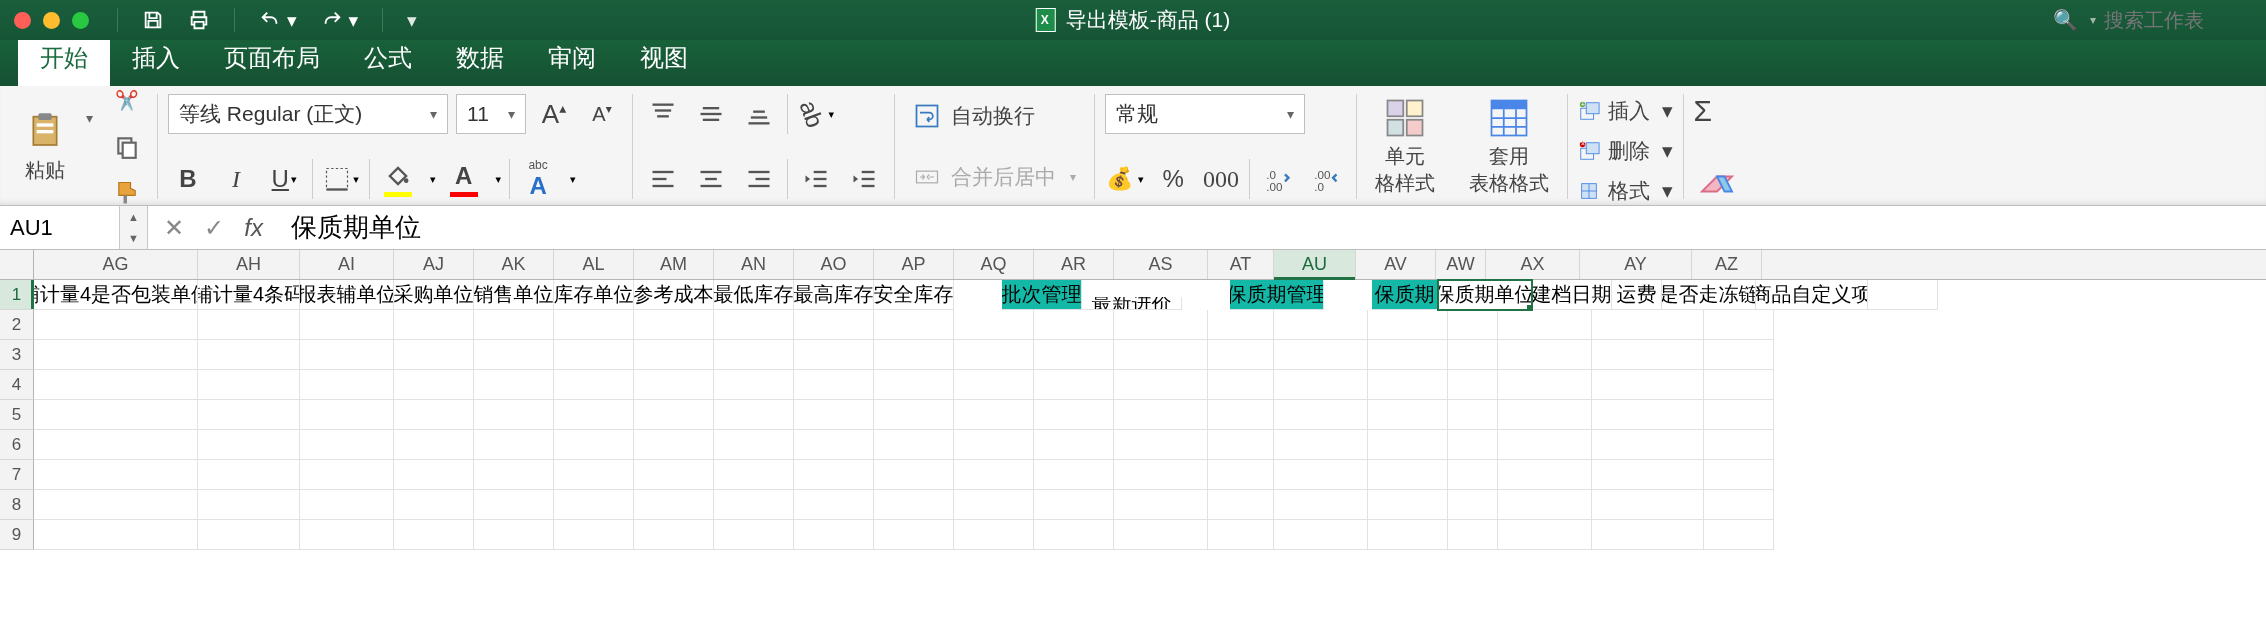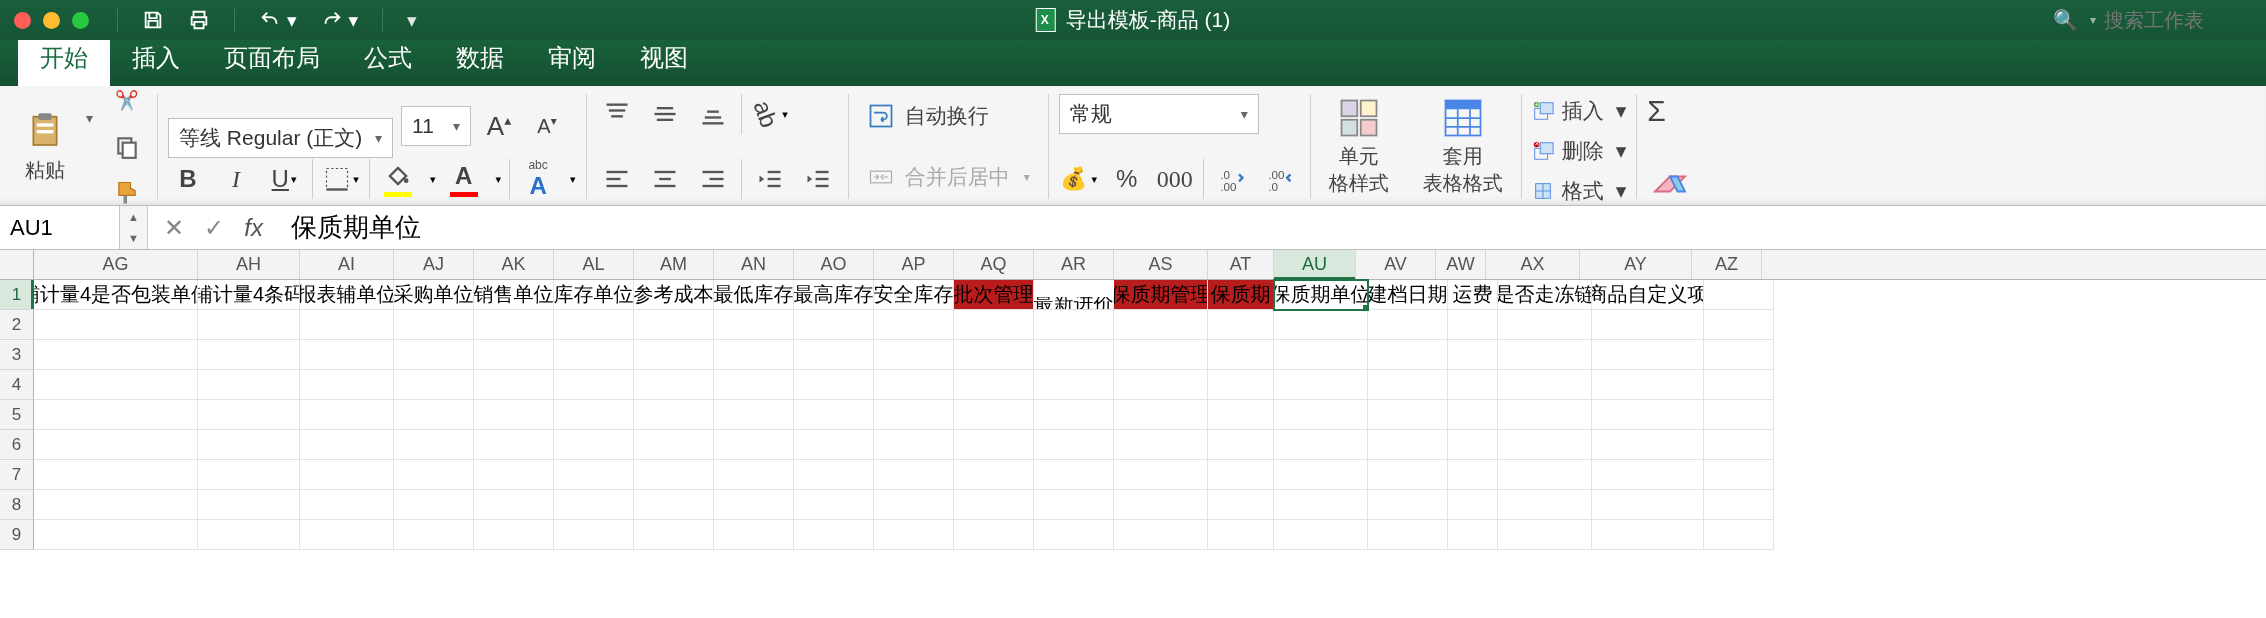--- a/index.html
+++ b/index.html
@@ -28,21 +28,21 @@
 
 .ribbon-outer { height: 120px; background:#f5f5f5; border-bottom:1px solid #bdbdbd; box-shadow: inset 0 -6px 8px -6px rgba(0,0,0,.15); display:flex; padding:8px 6px 6px; }
 .group { display:flex; flex-direction:column; justify-content:space-between; padding:0 10px; border-right:1px solid #d0d0d0; }
 .group:last-child { border-right:none; }
 .row { display:flex; align-items:center; gap:8px; }
 .big-btn { display:flex; flex-direction:column; align-items:center; justify-content:center; gap:6px; font-size:20px; color:#444; padding:4px 8px; cursor:pointer; }
 .icon-box { width:42px; height:42px; display:flex; align-items:center; justify-content:center; }
 .small-btn { width:40px; height:40px; display:flex; align-items:center; justify-content:center; cursor:pointer; border:1px solid transparent; border-radius:3px; }
 .combo { background:#fff; border:1px solid #bfbfbf; height:40px; display:flex; align-items:center; padding:0 10px; font-size:21px; color:#333; cursor:pointer; }
 .combo-caret { margin-left:auto; padding-left:10px; color:#666; font-size:14px;}
-.font-name { width:225px;margin-top:24px; } .font-size { width:70px; }
+.font-name { width:280px; } .font-size { width:70px; }
 .vline { width:1px; height:40px; background:#ccc; }
 .glyph { font-size:24px; color:#444; }
 .aplus { font-size:26px; } .aminus{font-size:20px;}
 .color-bar { width:28px; height:5px; margin-top:2px;}
 .stack-btn { display:flex; flex-direction:column; align-items:center; justify-content:center; gap:4px; font-size:20px; color:#444; padding:0 8px; cursor:pointer;}
 .grp-alignment .small-btn svg, .grp-font .small-btn svg, .grp-number .small-btn svg {width:28px;height:28px;}
 .txt-btn { display:flex; align-items:center; gap:10px; font-size:21px; color:#444; padding:4px 8px; cursor:pointer; height:44px;}
 .txt-btn .caret{font-size:12px;}
 .num-fmt{width:200px;}
 .mini-stack { display:flex; flex-direction:column; gap:6px;}
@@ -67,21 +67,21 @@
 .corner { width:34px; border-right:1px solid #b5b5b5; background:#f3f3f3;}
 .col-h { border-right:1px solid #d6d6d6; display:flex; align-items:center; justify-content:center; font-size:18px; color:#555; cursor:pointer; position:relative;}
 .col-h.selected { background:#d8e8dd; color:#1a6b3e; }
 .col-h.selected::after{content:"";position:absolute;bottom:-1px;left:0;right:0;height:3px;background:#217346;}
 .rows { }
 .row-line { display:flex; height:30px; }
 .row-h { width:34px; border-right:1px solid #b5b5b5; border-bottom:1px solid #d6d6d6; background:#f3f3f3; display:flex; align-items:center; justify-content:center; font-size:17px; color:#555; cursor:pointer; position:relative;}
 .row-h.selected{background:#d8e8dd;color:#1a6b3e;}
 .row-h.selected::after{content:"";position:absolute;right:-1px;top:0;bottom:0;width:3px;background:#217346;}
 .cell { border-right:1px solid #e2e2e2; border-bottom:1px solid #e2e2e2; display:flex; align-items:center; padding:0 4px; font-size:20px; color:#000; overflow:hidden; white-space:nowrap; cursor:cell; justify-content:center;}
-.cell.hl { background:#b91c1c; }
+.cell.hl { background:#14b8a6;margin-left:48px; }
 .cell.selected { outline:2px solid #217346; outline-offset:-1px; position:relative;}
 .cell.selected::after{content:"";position:absolute;right:-3px;bottom:-3px;width:7px;height:7px;background:#217346;}
 svg{display:block;}
 </style>
 </head>
 <body>
 
 <div class="titlebar">
   <div class="traffic">
     <div class="dot red"></div>
@@ -478,21 +478,21 @@
         <div class="cell" style="width: 102px;">辅计量4条码</div>
         <div class="cell" style="width: 94px;">报表辅单位</div>
         <div class="cell" style="width: 80px;">采购单位</div>
         <div class="cell" style="width: 80px;">销售单位</div>
         <div class="cell" style="width: 80px;">库存单位</div>
         <div class="cell" style="width: 80px;">参考成本</div>
         <div class="cell" style="width: 80px;">最低库存</div>
         <div class="cell" style="width: 80px;">最高库存</div>
         <div class="cell" style="width: 80px;">安全库存</div>
         <div class="cell hl" style="width: 80px;">批次管理</div>
-        <div class="cell" style="width: 80px; margin-top: 17px;">最新进价</div>
+        <div class="cell" style="width: 100px; margin-top: 17px;">最新进价</div>
         <div class="cell hl" style="width: 94px;">保质期管理</div>
         <div class="cell hl" style="width: 66px;">保质期</div>
         <div class="cell selected" style="width: 94px;">保质期单位</div>
         <div class="cell" style="width: 80px;">建档日期</div>
         <div class="cell" style="width: 50px;">运费</div>
         <div class="cell" style="width: 94px;">是否走冻链</div>
         <div class="cell" style="width: 112px;">商品自定义项</div>
         <div class="cell" style="width: 70px;"></div>
       </div>
       <div class="row-line">

